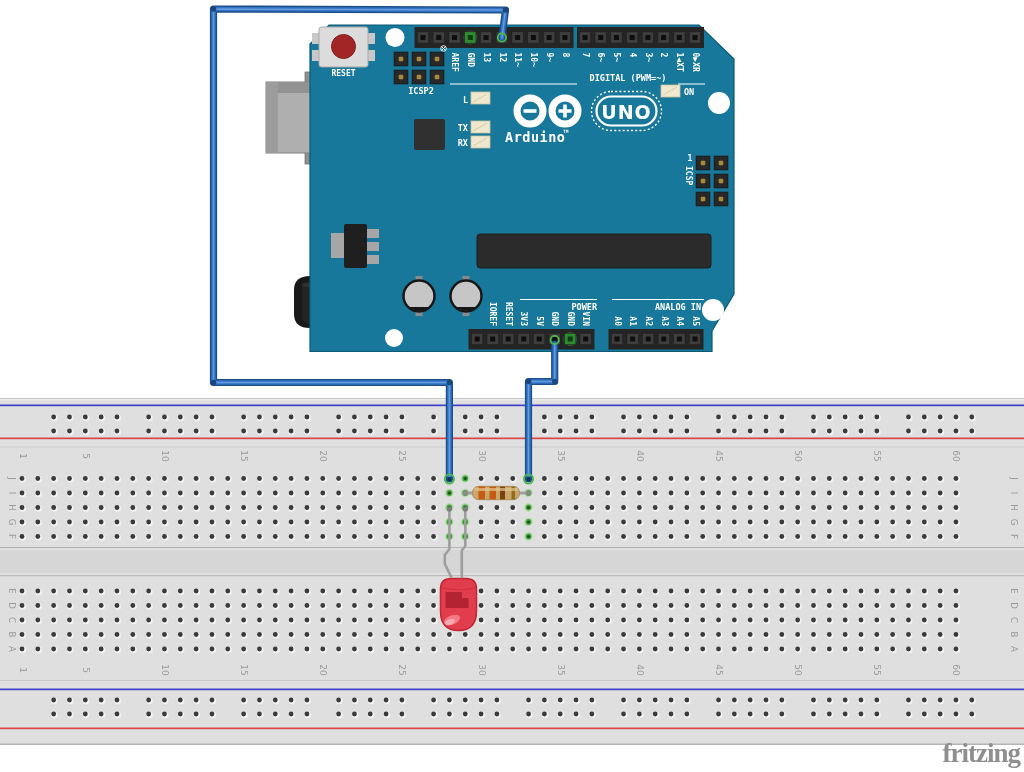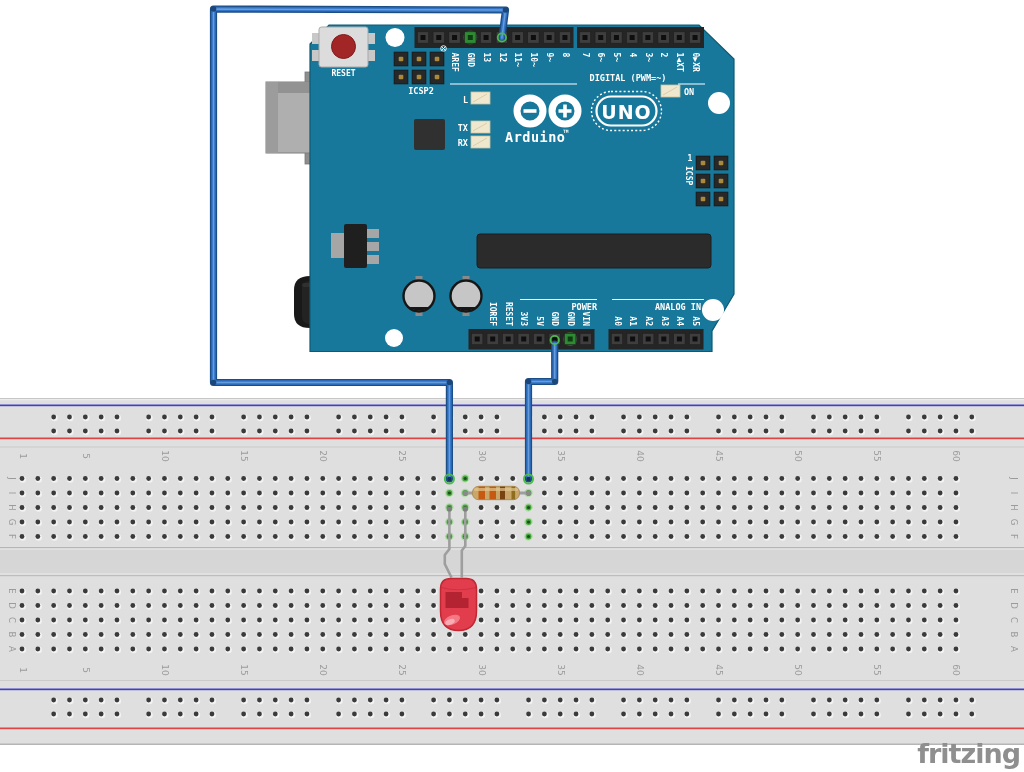--- a/index.html
+++ b/index.html
@@ -2019,14 +2019,14 @@
       <circle cx="501.9" cy="37.5" r="4.2" stroke-width="1.8"></circle>
       <circle cx="554.7" cy="340" r="4.2" stroke-width="1.8"></circle>
       <circle cx="449.4" cy="479" r="4.6" stroke-width="1.9"></circle>
       <circle cx="528.5" cy="479" r="4.6" stroke-width="1.9"></circle>
     </g>
     <circle cx="449.4" cy="479" r="2.2" fill="#143058"></circle>
     <circle cx="528.5" cy="479" r="2.2" fill="#143058"></circle>
   </g>
 </svg>
 
-<div class="watermark" style="color: rgb(143, 143, 143);">fritzing</div>
+<div class="watermark" style="color: rgb(143, 143, 143); font-family: Liberation Serif, serif;">fritzing</div>
 </div>
 
 </body></html>

